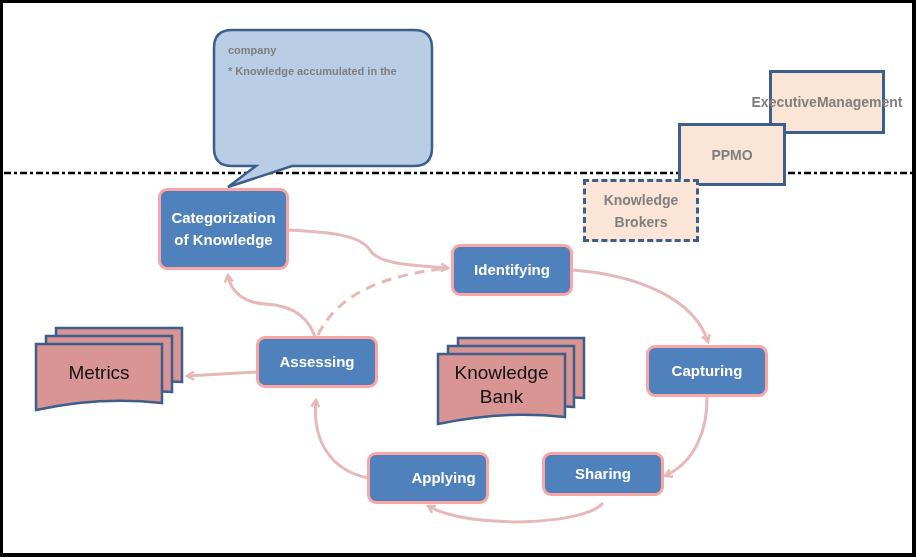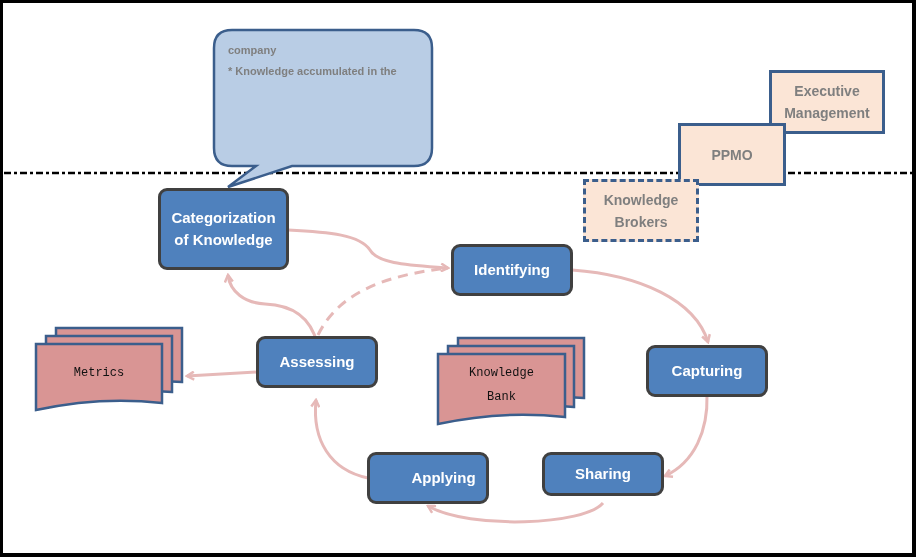--- a/index.html
+++ b/index.html
@@ -1,28 +1,28 @@
 <!DOCTYPE html>
 <html><head>
 <meta charset="utf-8">
 <style>
   html, body { margin: 0; padding: 0; background: #fff; }
   body { width: 916px; height: 557px; position: relative; overflow: hidden; font-family: "Liberation Sans", sans-serif; }
   #frame { position: absolute; left: 0; top: 0; width: 916px; height: 557px; box-sizing: border-box;
            border-left: 3px solid #000; border-top: 3px solid #000; border-right: 4px solid #000; border-bottom: 4px solid #000; background: #fff; }
   svg#diagram { position: absolute; left: 0; top: 0; }
-  .node { position: absolute; box-sizing: border-box; background: #4f81bd; border: 3px solid #404040; border-radius: 9px;
+  .node { position: absolute; box-sizing: border-box; background: #4f81bd; border: 3px solid #fca5a5; border-radius: 9px;
           color: #fff; font-weight: bold; font-size: 15px; display: flex; align-items: center; justify-content: center;
           text-align: left; line-height: 22px; font-family: "Liberation Sans", sans-serif; }
   .role { position: absolute; box-sizing: border-box; background: #fbe5d6; border: 3px solid #3b5e8c;
           color: #7f7f7f; font-weight: bold; font-size: 14px; display: flex; align-items: center; justify-content: center;
           text-align: center; line-height: 22px; }
   .role.dashed { border: 3px dashed #3b5e8c; }
   .doc-label { position: absolute; display: flex; align-items: center; justify-content: center; text-align: left;
-               color: #111; font-size: 12px; line-height: 24px; font-family: Liberation Mono, monospace; }
+               color: #111; font-size: 19px; line-height: 24px; }
   .callout-text { position: absolute; left: 228px; top: 40px; width: 200px; color: #7f7f7f; font-size: 11px; line-height: 21px; font-weight: bold; }
   .callout-text div { white-space: nowrap; }
 </style>
 </head>
 <body>
 
 <div id="frame"></div>
 
 <svg id="diagram" width="916" height="557">
   <defs>
@@ -55,21 +55,21 @@
     <path d="M448,346 H574 V407 Q512,402 448,414 Z" fill="#d99594" stroke="#3b5e8c" stroke-width="2.5"></path>
     <path d="M438,354 H565 V417 Q502,410 438,424 Z" fill="#d99594" stroke="#3b5e8c" stroke-width="2.5"></path>
   </g>
 </svg>
 
 <div class="callout-text">
   <div>company</div>
   <div>* Knowledge accumulated in the</div>
 </div>
 
-<div class="role" style="left:769px; top:70px; width:116px; height:64px; flex-direction:column;">
+<div class="role" style="left:769px; top:70px; width:116px; height:64px; flex-direction:row;">
   <span>Executive</span>
   <span>Management</span>
 </div>
 <div class="role" style="left:678px; top:123px; width:108px; height:63px;">
   <span>PPMO</span>
 </div>
 <div class="role dashed" style="left:583px; top:179px; width:116px; height:63px; flex-direction:column;">
   <span>Knowledge</span>
   <span>Brokers</span>
 </div>

